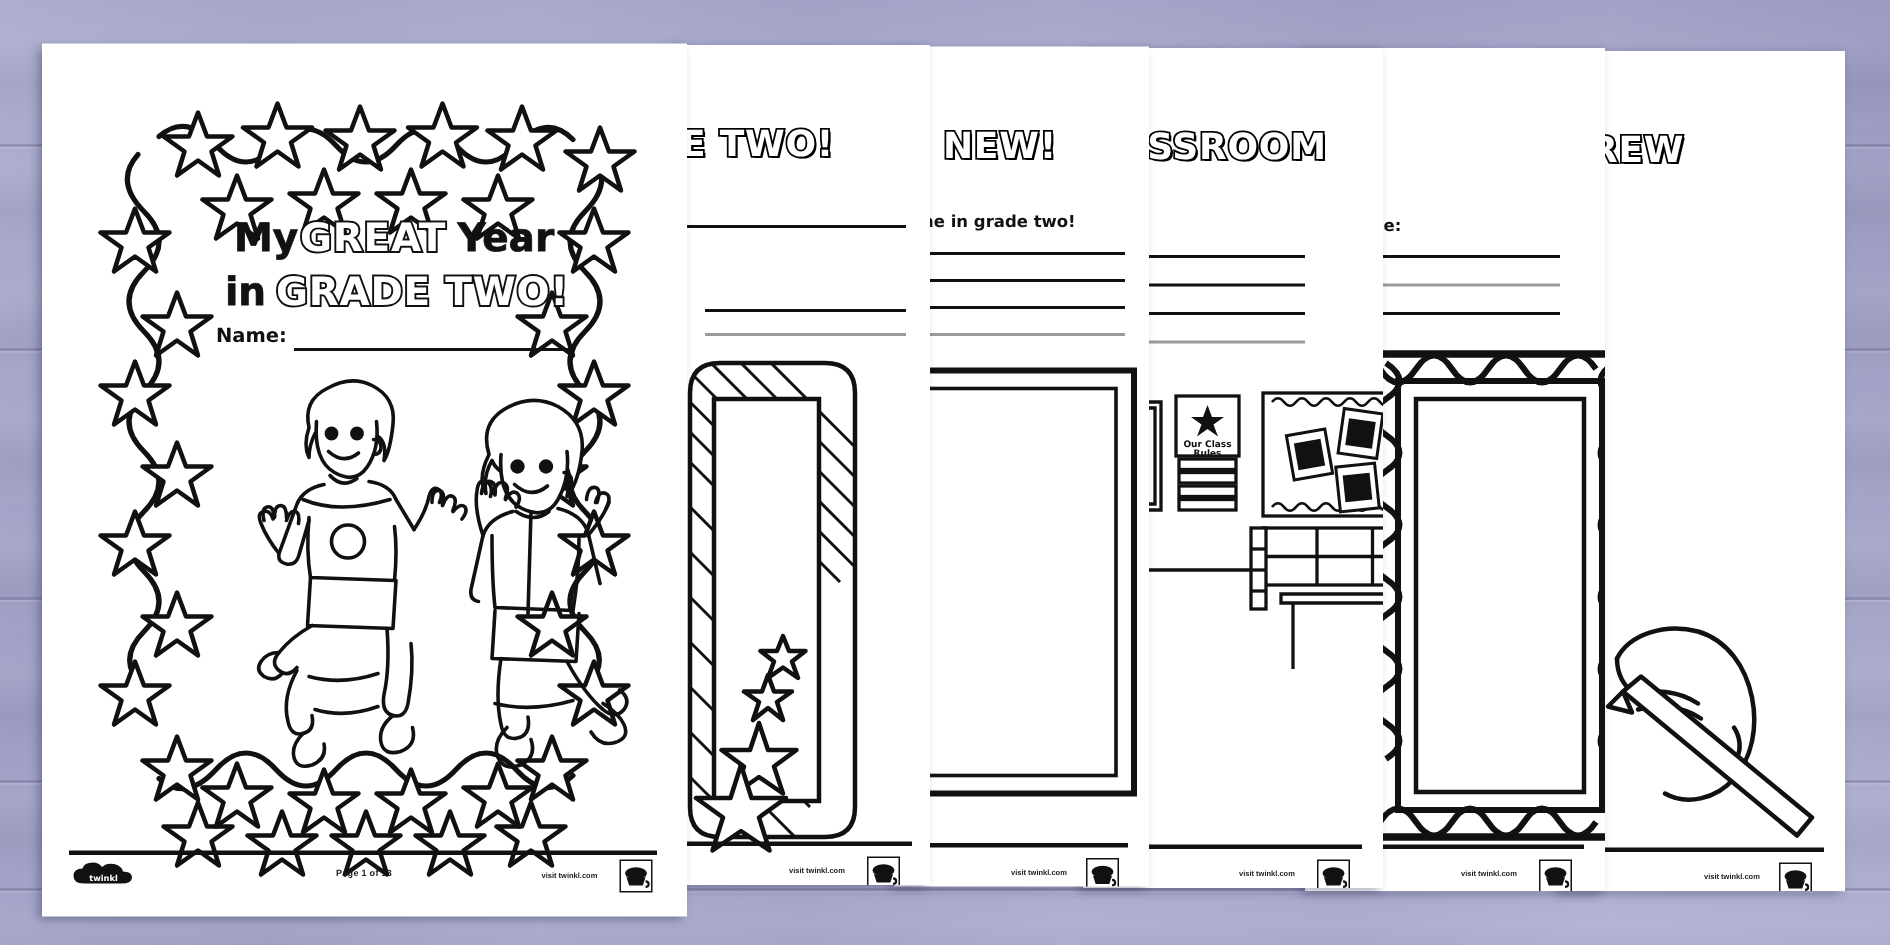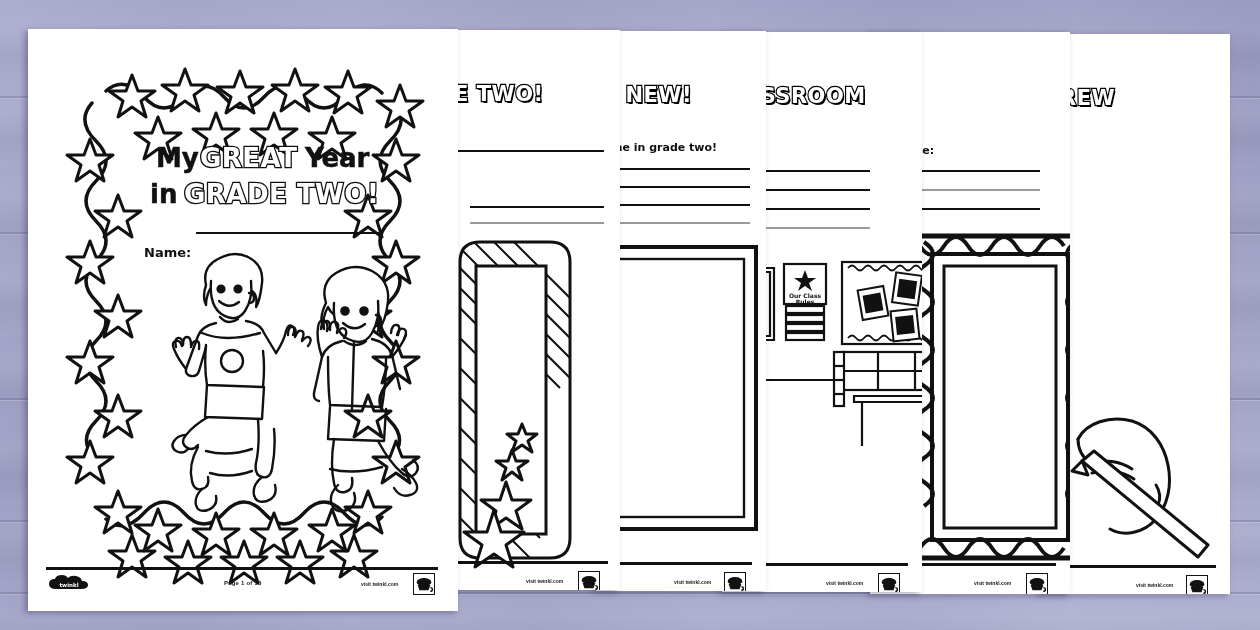--- a/index.html
+++ b/index.html
@@ -59,21 +59,21 @@
     inset: 0;
     padding: 0;
   }
 
   
   .page-title {
     position: absolute;
     white-space: nowrap;
     font-family: "DejaVu Sans", sans-serif;
     font-weight: 700;
-    font-size: 21px;
+    font-size: 24px;
     letter-spacing: 0.5px;
     color: #ffffff;
     -webkit-text-stroke: 2.4px #000;
     paint-order: stroke fill;
     text-shadow:
        1.6px 1.6px 0 #000;
   }
 
   
   .prompt {
@@ -431,21 +431,21 @@
       </svg>
 
       <svg style="position:absolute; left:100px; top:112px;" width="250" height="72" viewBox="0 0 250 72">
         <text x="28" y="26" font-family="DejaVu Sans, sans-serif" font-size="26" font-weight="bold" fill="#111" stroke="#111" stroke-width="0.5">My</text>
         <text x="72" y="26" font-family="DejaVu Sans, sans-serif" font-size="26" font-weight="bold" fill="#fff" stroke="#111" stroke-width="2.6" paint-order="stroke fill" letter-spacing="0.5">GREAT</text>
         <text x="177" y="26" font-family="DejaVu Sans, sans-serif" font-size="26" font-weight="bold" fill="#111" stroke="#111" stroke-width="0.5">Year</text>
         <text x="22" y="62" font-family="DejaVu Sans, sans-serif" font-size="26" font-weight="bold" fill="#111" stroke="#111" stroke-width="0.5">in</text>
         <text x="56" y="62" font-family="DejaVu Sans, sans-serif" font-size="26" font-weight="bold" fill="#fff" stroke="#111" stroke-width="2.6" paint-order="stroke fill" letter-spacing="0.5">GRADE TWO!</text>
       </svg>
 
-      <div class="name-label" style="left:116px; top:188px;margin-top:28px;">Name:</div>
+      <div class="name-label" style="left:116px; top:188px;">Name:</div>
       <div class="name-rule" style="left:168px; top:203px; width:186px;"></div>
 
       <svg style="position:absolute; left:130px; top:212px;" width="250" height="270" viewBox="0 0 250 270">
         <g fill="none" stroke="#111" stroke-width="2.4" stroke-linecap="round" stroke-linejoin="round">
 
           <path d="M48 44 q-4 -18 12 -26 q16 -9 30 -2 q16 8 14 26 q-2 18 -6 24
                    q2 -12 -4 -16 q-8 10 -24 8 q-14 -2 -18 -10 q-4 8 -4 16 q-4 -8 0 -20 Z" fill="#fff"></path>
 
           <path d="M53 40 q-2 26 12 34 q14 8 22 -4 q8 -12 6 -30" fill="#fff"></path>
           <circle cx="63" cy="48" r="3.4" fill="#111"></circle>

